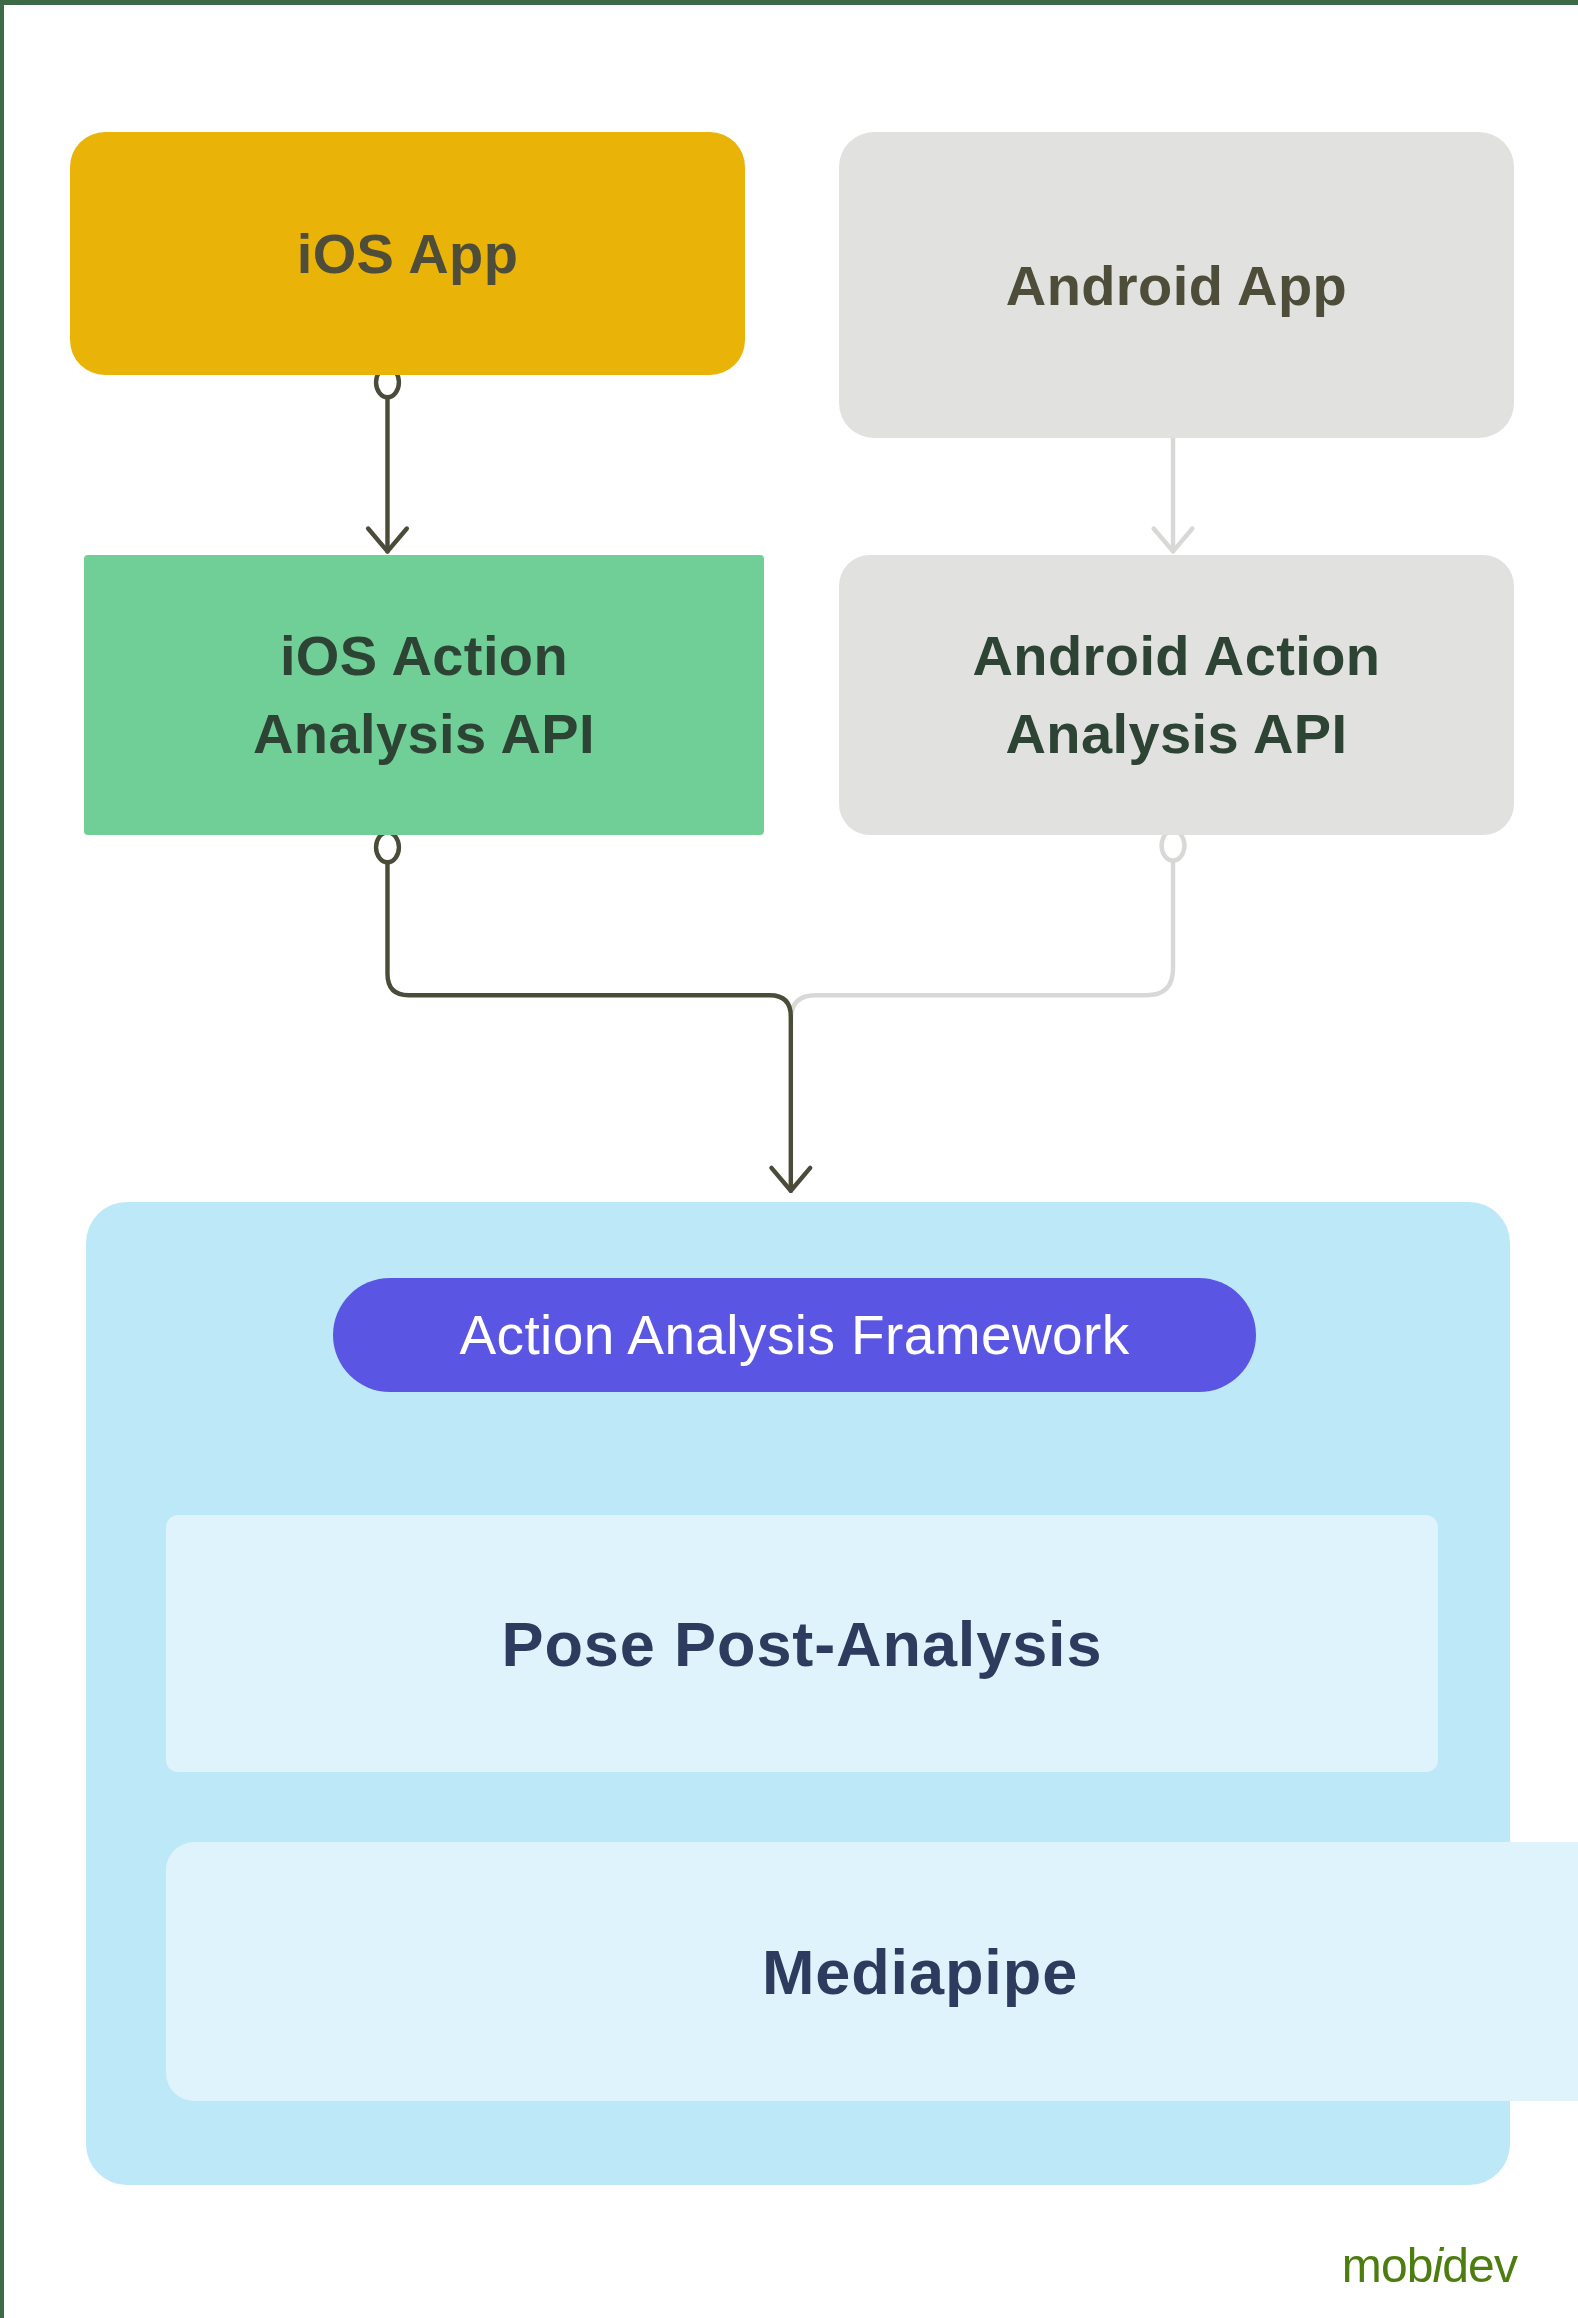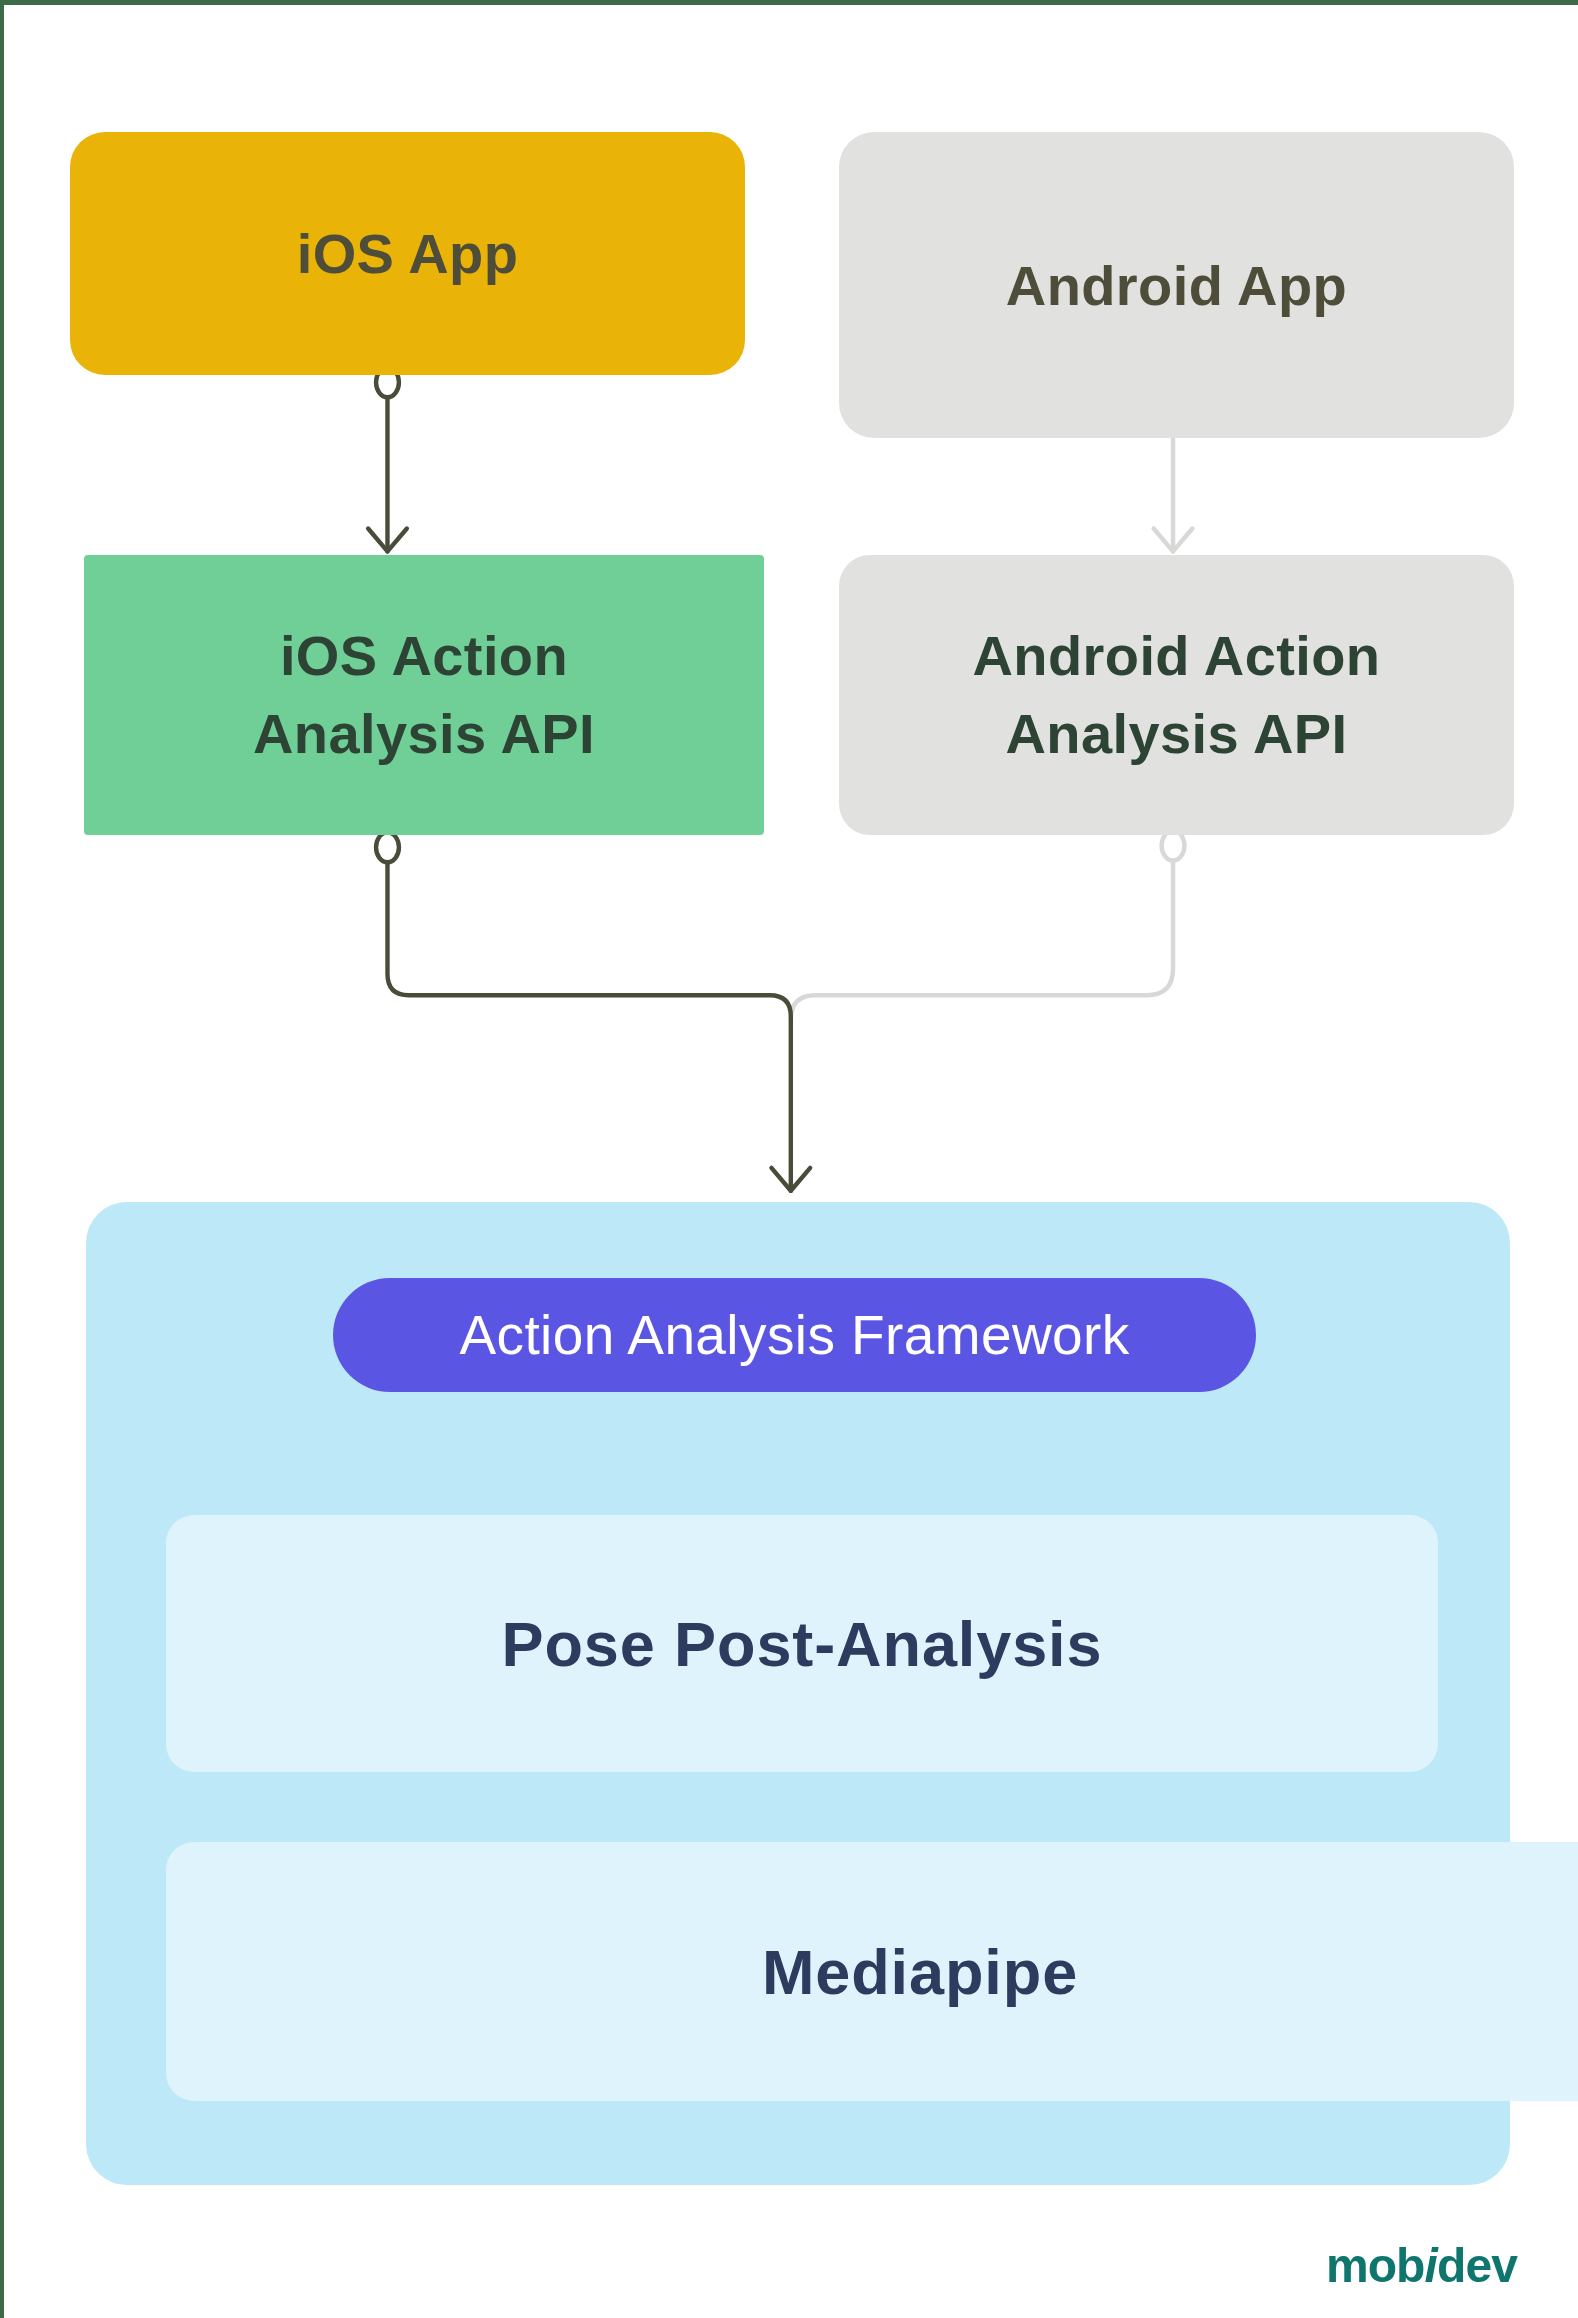--- a/index.html
+++ b/index.html
@@ -38,31 +38,31 @@
 
   #framework-container{
     position:absolute;left:86px;top:1202px;width:1424px;height:983px;
     border-radius:41px;background:#bde8f8;
   }
   #framework-badge{
     left:333px;top:1278px;width:923px;height:114px;border-radius:57px;background:#5b55e3;
   }
   #framework-badge .node-label{color:#ffffff;font-size:55px;font-weight:500;letter-spacing:0.4px;text-align:center;}
 
-  #node-pose{left:166px;top:1515px;width:1272px;height:257px;border-radius:28px;background:#def3fb;}
+  #node-pose{left:166px;top:1515px;width:1272px;height:257px;border-radius:12px;background:#def3fb;}
   #node-mediapipe{left:166px;top:1842px;width:1508px;height:259px;border-radius:28px;background:#def3fb;}
   #node-pose .node-label,
   #node-mediapipe .node-label{color:#2d3c5e;font-size:63px;font-weight:700;letter-spacing:0.9px;}
 
   #connector-layer{position:absolute;left:0;top:0;width:1579px;height:2319px;pointer-events:none;}
 
   #logo{
     position:absolute;left:1145px;top:2238px;width:372px;
     text-align:right;
-    color:#0f766e;font-size:48px;font-weight:700;letter-spacing:-0.9px;
+    color:#4d7c0f;font-size:48px;font-weight:400;letter-spacing:-0.9px;
   }
   #logo i{font-style:italic;}
 </style>
 </head>
 <body>
 
 <div id="page">
 
   <div class="edge" id="edge-top"></div>
   <div class="edge" id="edge-left"></div>

